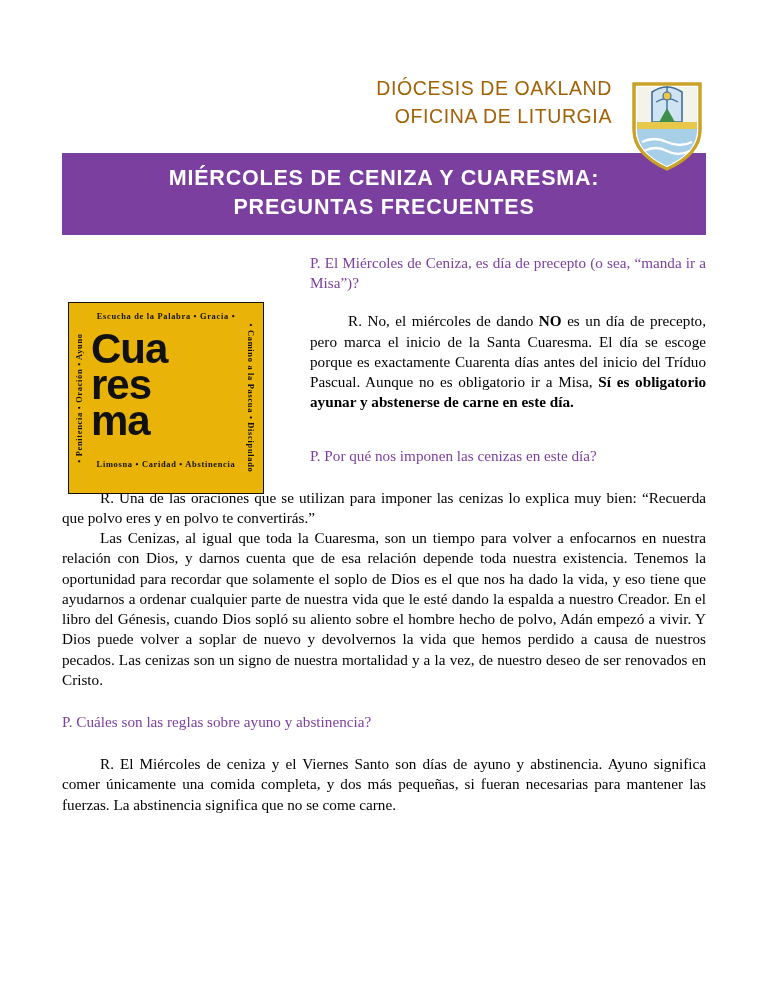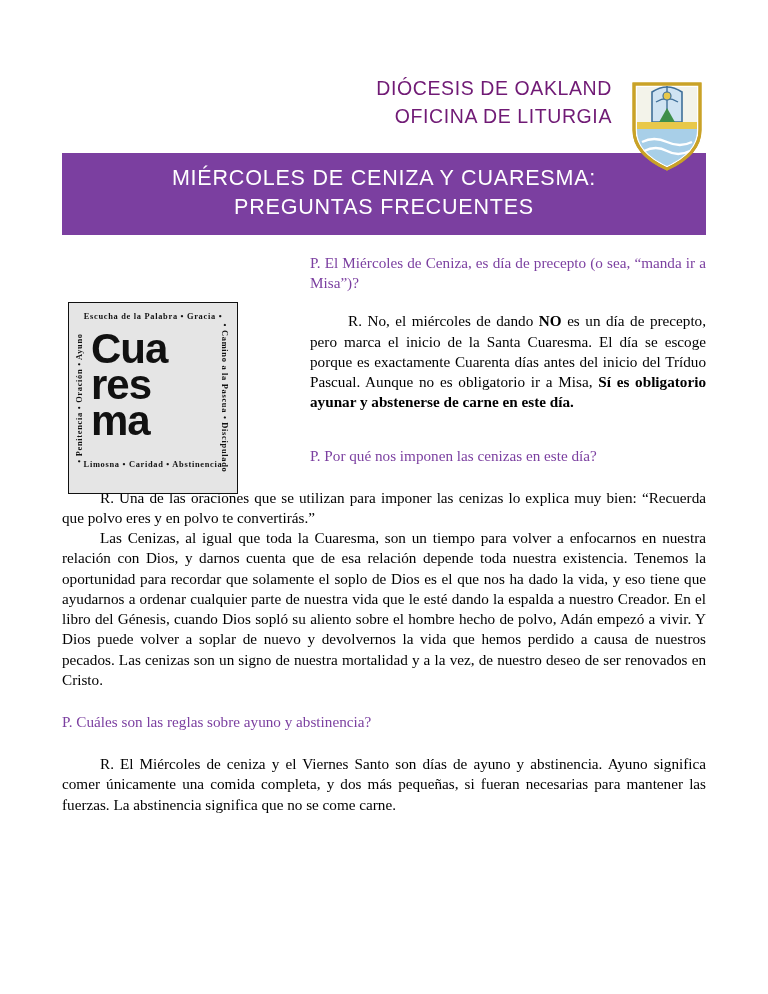--- a/index.html
+++ b/index.html
@@ -26,21 +26,21 @@
   .header {
     display: flex;
     align-items: flex-start;
     justify-content: flex-end;
     padding-top: 72px;
     height: 110px;
     box-sizing: border-box;
   }
   .header-text {
     text-align: right;
-    color: #701a75;
+    color: #a16207;
     font-family: "Liberation Sans", sans-serif;
     font-size: 19.5px;
     letter-spacing: 0.6px;
     line-height: 1.45;
     padding-right: 16px;
     padding-top: 2px;
   }
   .header-text div { white-space: nowrap; }
 
   .crest {
@@ -57,20 +57,21 @@
     background: #7b3fa0;
     color: #ffffff;
     text-align: center;
     font-family: "Liberation Sans", sans-serif;
     font-size: 21.5px;
     letter-spacing: 0.8px;
     padding: 11px 0 13px 0;
     line-height: 1.35;
     width: 100%;
     box-sizing: border-box;
+    font-weight: bold;
   }
   .banner .line { white-space: nowrap; }
 
   
   .content {
     margin-top: 18px;
     font-size: 15.2px;
     line-height: 1.33;
     text-align: justify;
   }
@@ -83,25 +84,25 @@
   .ans2 { text-indent: 38px; }
 
   .top-block {
     margin-left: 248px;
     margin-bottom: 15px;
   }
   .figure {
     position: absolute;
     left: 68px;
     top: 302px;
-    width: 170px;
+    width: 196px;
     height: 192px;
     border: 1px solid #111;
     box-sizing: border-box;
-    background: #e5e5e5;
+    background: #eab308;
     overflow: hidden;
     padding-left: 13px;
   }
   .figure .ring-top,
   .figure .ring-bottom {
     position: absolute;
     left: 0; right: 0;
     text-align: center;
     font-family: "Liberation Serif", serif;
     font-size: 8.4px;

